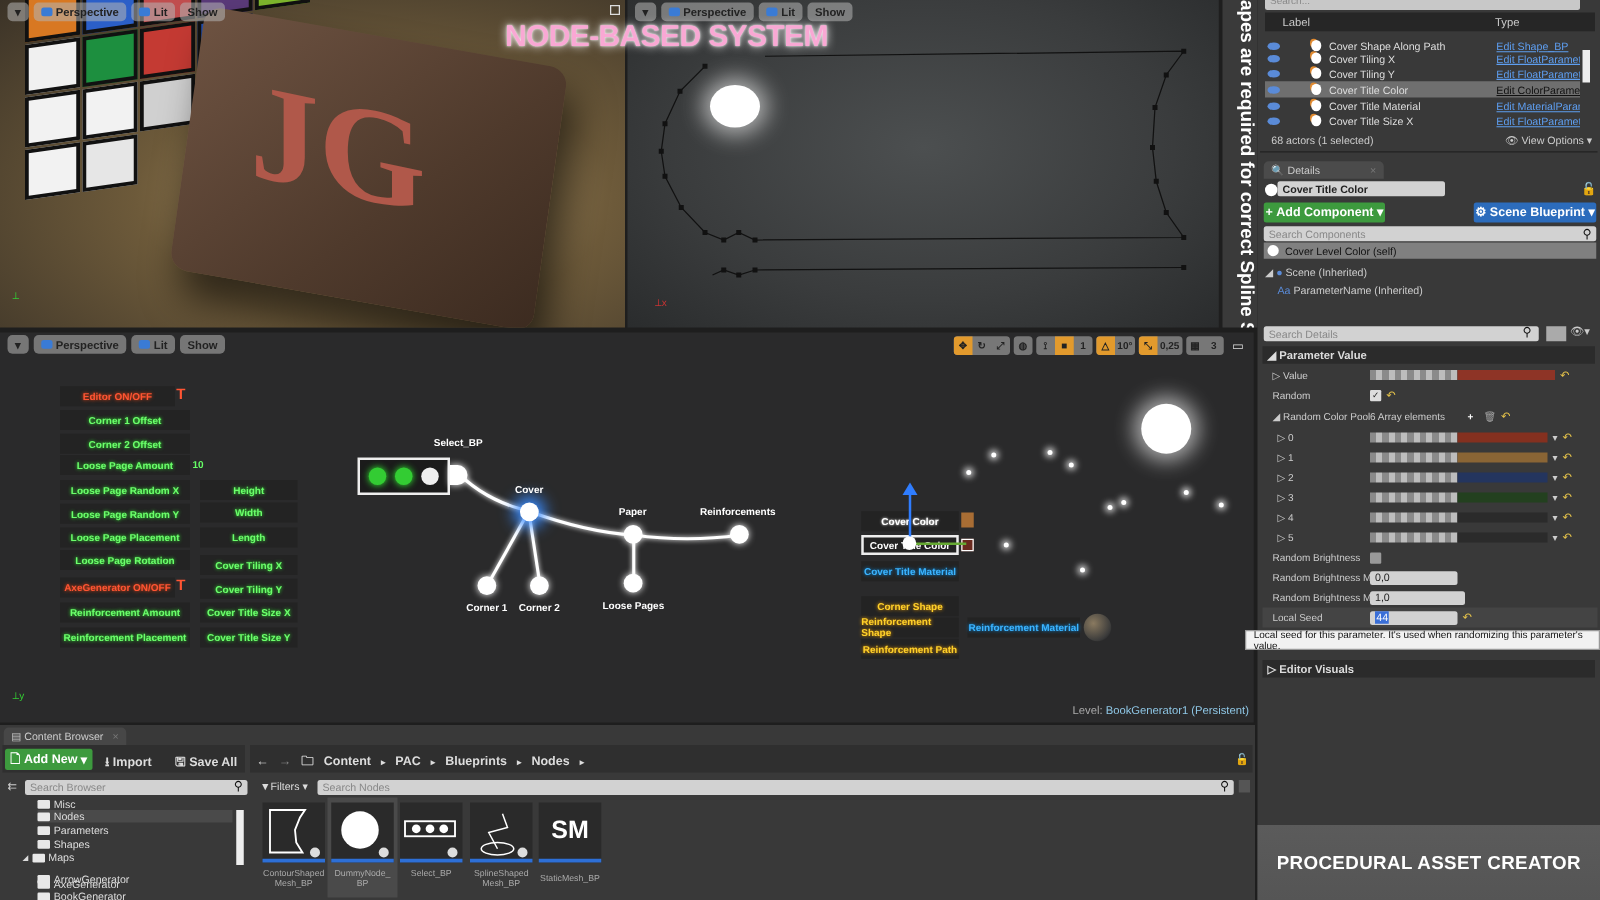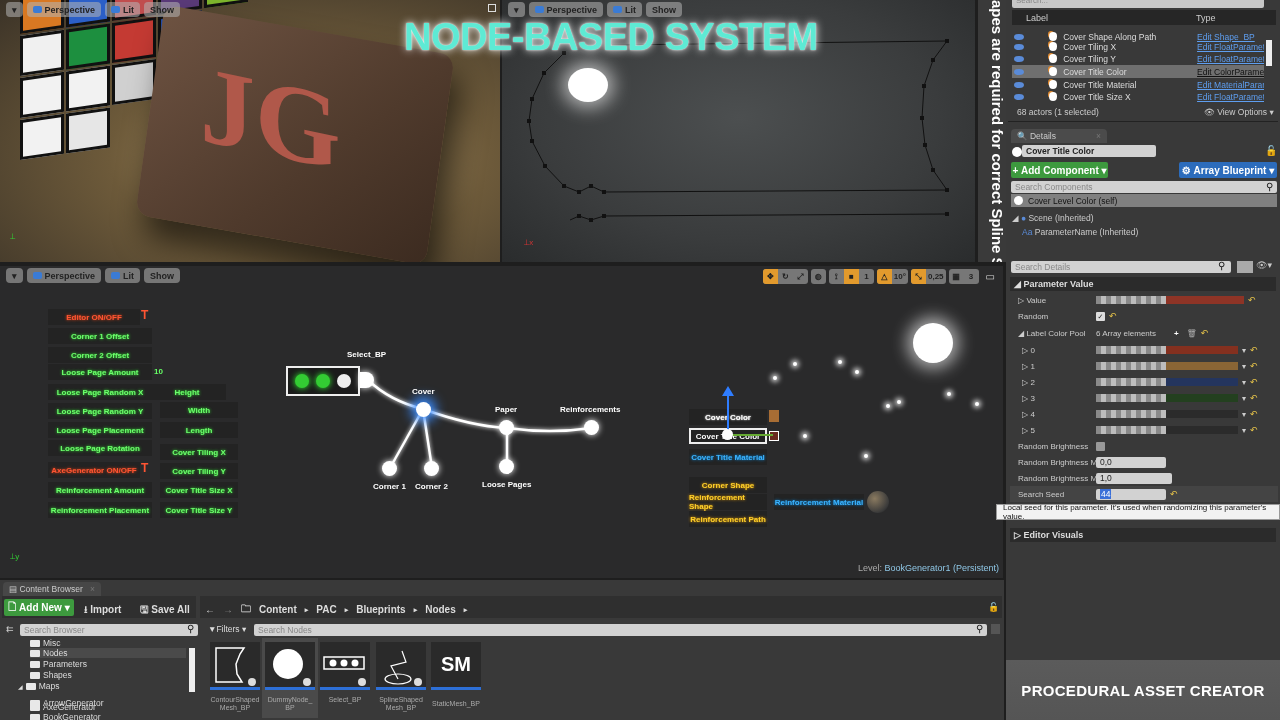--- a/index.html
+++ b/index.html
@@ -12,21 +12,21 @@
 .vp3{left:0;top:266px;width:1003px;height:312px;background:#2a2a2b}
 .vptb{position:absolute;left:6px;top:2px;display:flex;gap:4px}
 .vpbtn{background:rgba(180,180,180,.55);color:#222;border-radius:4px;padding:2px 6px;font-size:9px;font-weight:bold;display:flex;align-items:center;gap:3px;height:15px}
 .vpbtn .cube{width:9px;height:7px;background:#3a7bd5;border-radius:2px;display:inline-block}
 
 .rubik{position:absolute;left:20px;top:-20px;width:200px;height:170px;transform:skewY(-8deg)}
 .rubik div{position:absolute;width:44px;height:40px;border:3px solid #111}
 
 .book{position:absolute;left:150px;top:30px;width:290px;height:210px;background:linear-gradient(135deg,#6e5342 0%,#4f3a2c 60%,#3c2b20 100%);transform:skew(-8deg,10deg);border-radius:14px;box-shadow:10px 20px 30px rgba(0,0,0,.6)}
 .book-logo{position:absolute;left:200px;top:55px;font-family:"Liberation Serif",serif;font-size:110px;color:#b0584a;font-weight:bold;transform:skewY(12deg)}
-.title-overlay{position:absolute;left:404px;top:16px;font-size:38px;font-weight:bold;color:#5eead4;text-shadow:0 0 8px #fff,0 0 2px #fff;letter-spacing:-0.5px}
+.title-overlay{position:absolute;left:404px;top:16px;font-size:24px;font-weight:bold;color:#f9a8d4;text-shadow:0 0 8px #fff,0 0 2px #fff;letter-spacing:-0.5px}
 .vert-text{position:absolute;left:978px;top:0;width:28px;height:262px;background:#3a3a3a;color:#fff;writing-mode:vertical-rl;font-size:15px;font-weight:bold;white-space:nowrap;overflow:hidden;padding-top:0}
 
 .vptools{position:absolute;right:8px;top:3px;display:flex;gap:3px;align-items:center}
 .tgrp{display:flex;background:#777;border-radius:3px;overflow:hidden;height:15px}
 .tgrp span{min-width:15px;height:15px;display:flex;align-items:center;justify-content:center;font-size:8px;color:#222;font-weight:bold;padding:0 2px}
 .tgrp .on{background:#e29a2d}
 
 .pbox{position:absolute;background:#232323;height:16px;display:flex;align-items:center;justify-content:center;font-size:8px;font-weight:bold;color:#6cff6c;text-shadow:0 0 3px #3f3}
 .pbox.red{color:#ff5533;text-shadow:0 0 3px #f41}
 .pbox.blue{color:#3cb4ff;text-shadow:0 0 3px #09f}
@@ -211,21 +211,21 @@
   <div class="abs" style="left:154px;top:101px;color:#6f6;font-weight:bold;font-size:8px">10</div>
   <div class="pbox" style="left:48px;top:118px;width:104px">Loose Page Random X</div>
   <div class="pbox" style="left:48px;top:137px;width:104px">Loose Page Random Y</div>
   <div class="pbox" style="left:48px;top:156px;width:104px">Loose Page Placement</div>
   <div class="pbox" style="left:48px;top:174px;width:104px">Loose Page Rotation</div>
   <div class="pbox red" style="left:48px;top:196px;width:92px">AxeGenerator ON/OFF</div>
   <div class="tmark" style="left:141px;top:195px">T</div>
   <div class="pbox" style="left:48px;top:216px;width:104px">Reinforcement Amount</div>
   <div class="pbox" style="left:48px;top:236px;width:104px">Reinforcement Placement</div>
 
-  <div class="pbox" style="left:148px;top:118px;width:78px">Height</div>
+  <div class="pbox" style="left:160px;top:118px;width:78px">Height</div>
   <div class="pbox" style="left:160px;top:136px;width:78px">Width</div>
   <div class="pbox" style="left:160px;top:156px;width:78px">Length</div>
   <div class="pbox" style="left:160px;top:178px;width:78px">Cover Tiling X</div>
   <div class="pbox" style="left:160px;top:197px;width:78px">Cover Tiling Y</div>
   <div class="pbox" style="left:160px;top:216px;width:78px">Cover Title Size X</div>
   <div class="pbox" style="left:160px;top:236px;width:78px">Cover Title Size Y</div>
 
   <svg class="abs" style="left:0;top:0" width="1003" height="312">
     <g stroke="#fff" stroke-width="2.5" fill="none" style="filter:drop-shadow(0 0 2px #fff)">
       <path d="M368 114 Q390 135 423 143 Q470 160 507 162 Q550 168 592 162"></path>
@@ -333,21 +333,21 @@
 <div class="abs" style="left:1266px;top:40px;width:6px;height:26px;background:#eee"></div>
 <div class="abs" style="left:1017px;top:107px;font-size:8.5px;color:#ccc">68 actors (1 selected)</div>
 <div class="abs" style="left:1204px;top:107px;font-size:8.5px;color:#ccc"><span>👁</span> <span>View Options</span> ▾</div>
 
 <div class="abs" style="left:1008px;top:121px;width:270px;height:1px;background:#222"></div>
 <div class="tab" style="left:1011px;top:129px;width:96px"><span>🔍</span>&nbsp;<span>Details</span><span style="margin-left:auto;margin-right:6px;color:#777">×</span></div>
 <div class="abs" style="left:1012px;top:147px;width:10px;height:10px;border-radius:50%;background:#fff"></div>
 <div class="inp" style="left:1022px;top:145px;width:134px;font-weight:bold">Cover Title Color</div>
 <div class="abs" style="left:1265px;top:145px;color:#ccc;font-size:10px">🔓</div>
 <div class="btn-green" style="left:1011px;top:162px;width:97px;height:16px">+&nbsp;<span>Add Component</span>&nbsp;▾</div>
-<div class="btn-blue" style="left:1179px;top:162px;width:98px;height:16px"><span>⚙</span>&nbsp;<span>Array Blueprint</span>&nbsp;▾</div>
+<div class="btn-blue" style="left:1179px;top:162px;width:98px;height:16px"><span>⚙</span>&nbsp;<span>Scene Blueprint</span>&nbsp;▾</div>
 <div class="inp ph" style="left:1011px;top:181px;width:266px">Search Components</div>
 <div class="abs" style="left:1266px;top:181px;color:#111;font-size:10px">⚲</div>
 <div class="abs" style="left:1011px;top:194px;width:266px;height:13px;background:#808080;display:flex;align-items:center;font-size:8.5px;color:#111">
     <span style="width:9px;height:9px;border-radius:50%;background:#fff;margin:0 5px 0 3px"></span>
     <span>Cover Level Color (self)</span>
   </div>
 <div class="abs" style="left:1012px;top:213px;font-size:8.5px;color:#ccc">◢ <span style="color:#5a8bd8">●</span> <span>Scene (Inherited)</span></div>
 <div class="abs" style="left:1022px;top:227px;font-size:8.5px;color:#ccc"><span style="color:#5a8bd8">Aa</span> <span>ParameterName (Inherited)</span></div>
 <div class="inp ph" style="left:1011px;top:261px;width:220px">Search Details</div>
 <div class="abs" style="left:1218px;top:260px;color:#111;font-size:10px">⚲</div>
@@ -362,21 +362,21 @@
       <span style="width:78px;background:#8e3426"></span>
     </span>
     <span class="reset">↶</span>
   </div>
 <div class="prow" style="top:308px">
     <span class="pn">Random</span>
     <span style="width:9px;height:9px;background:#ddd;border-radius:1px;color:#222;font-size:7px;text-align:center;line-height:9px">✓</span>
     <span class="reset">↶</span>
   </div>
 <div class="prow" style="top:325px">
-    <span class="pn">◢ <span>Label Color Pool</span></span>
+    <span class="pn">◢ <span>Random Color Pool</span></span>
     <span>6 Array elements</span>
     <span style="margin-left:18px;color:#fff;font-weight:bold">+</span>
     <span style="margin-left:8px;color:#aaa">🗑</span>
     <span class="reset">↶</span>
   </div>
 <div class="prow" style="top:342px">
     <span class="pn" style="padding-left:12px">▷ <span>0</span></span>
     <span class="swatch">
       <span class="chk"></span>
       <span style="width:72px;background:#84301f"></span>
@@ -435,21 +435,21 @@
   </div>
 <div class="prow" style="top:454px">
     <span class="pn">Random Brightness Min</span>
     <span class="inp" style="position:static;width:70px;height:11px">0,0</span>
   </div>
 <div class="prow" style="top:470px">
     <span class="pn">Random Brightness Max</span>
     <span class="inp" style="position:static;width:76px;height:11px">1,0</span>
   </div>
 <div class="prow" style="top:486px;background:#444">
-    <span class="pn">Search Seed</span>
+    <span class="pn">Local Seed</span>
     <span class="inp" style="position:static;width:70px;height:11px">
       <span style="background:#3a6fd8;color:#fff;padding:0 1px">44</span>
     </span>
     <span class="reset">↶</span>
   </div>
 <div class="tooltip">Local seed for this parameter. It's used when randomizing this parameter's value.</div>
 <div class="sect" style="top:528px">▷&nbsp;<span>Editor Visuals</span></div>
 
 <div class="cb"></div>
 <div class="tab" style="left:3px;top:582px;width:98px;background:#474747"><span>▤</span>&nbsp;<span>Content Browser</span><span style="margin-left:auto;margin-right:6px;color:#777">×</span></div>

